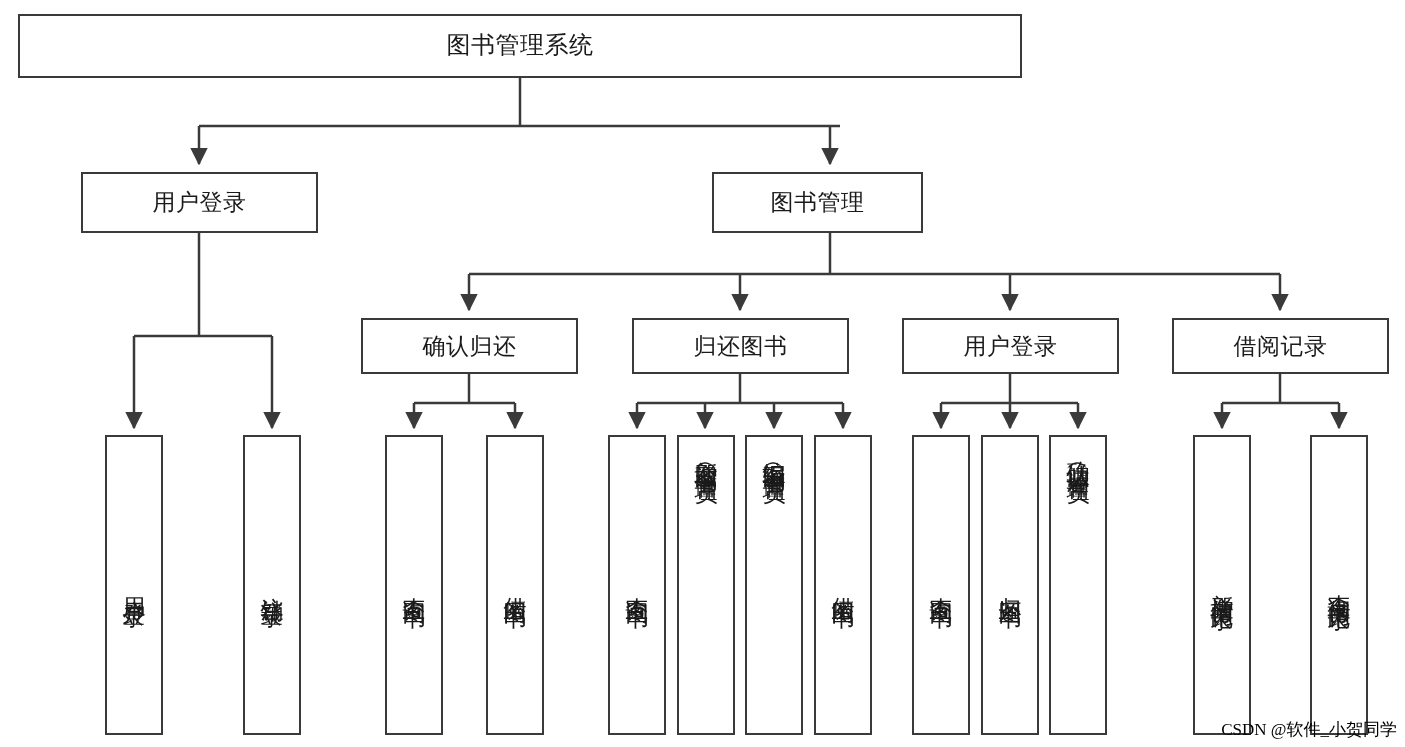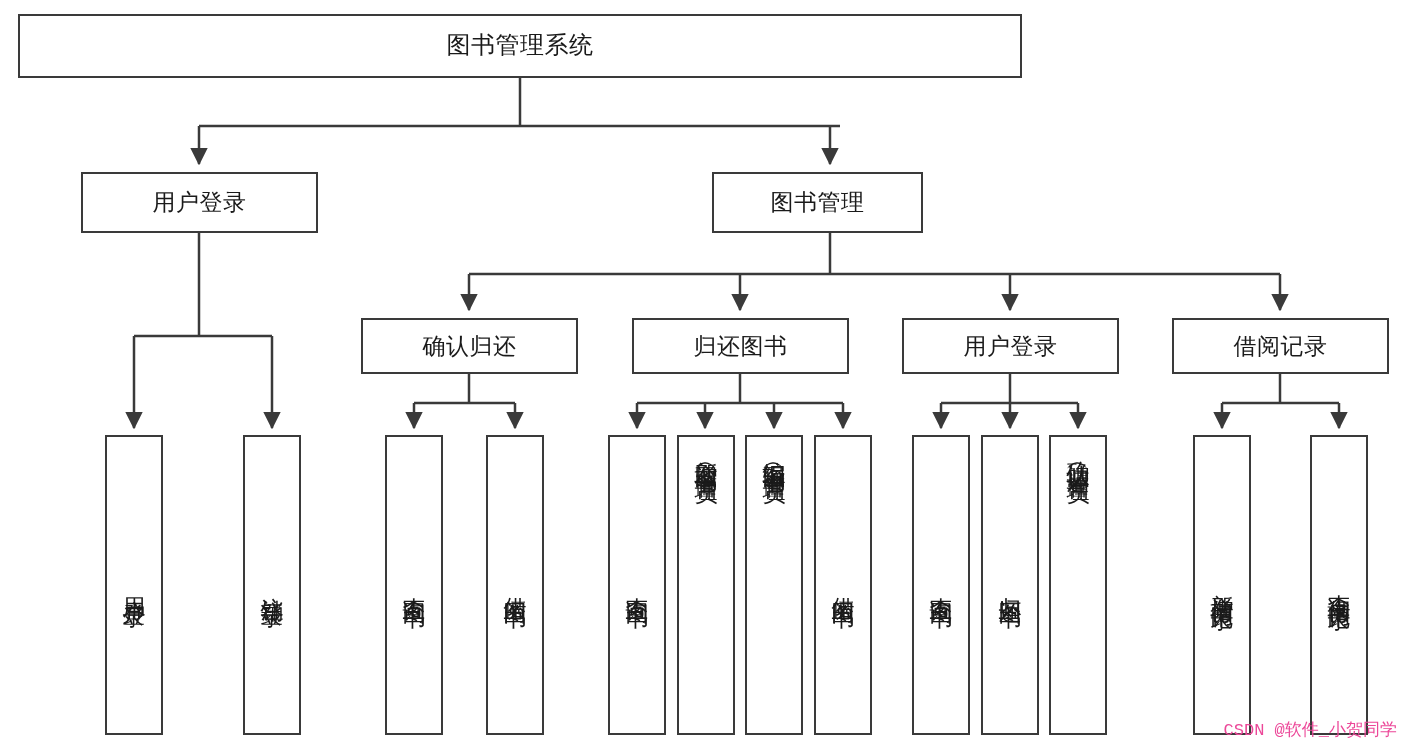--- a/index.html
+++ b/index.html
@@ -67,24 +67,24 @@
   
   .node.vert.mid {
     align-items: center;
     padding-top: 0;
   }
   .watermark {
     position: absolute;
     right: 8px;
     bottom: 6px;
     font-size: 17px;
-    color: #ec4899;
+    color: #000000;
     white-space: nowrap;
     z-index: 3;
-    font-family: Liberation Mono, monospace;
+    font-family: Liberation Serif, serif;
   }
 </style>
 </head>
 <body>
 
 <div id="canvas">
 
   <svg id="edges" viewBox="0 0 1405 747" width="1405" height="747">
     <defs>
       <marker id="arrow" viewBox="0 0 10 10" refX="9.2" refY="5" markerWidth="7" markerHeight="7" orient="auto-start-reverse">

